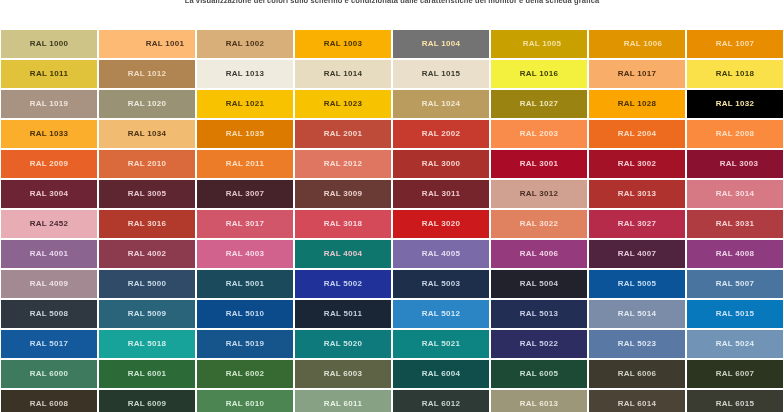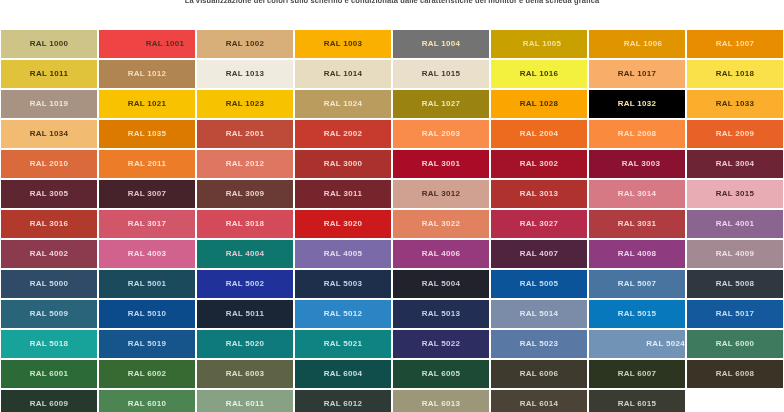--- a/index.html
+++ b/index.html
@@ -55,21 +55,21 @@
 </style>
 </head>
 <body>
 
 <div id="caption">La visualizzazione dei colori sullo schermo è condizionata dalle caratteristiche del monitor e della scheda grafica</div>
 
 <div id="grid">
     <div class="swatch" style="background: rgb(207, 196, 135); color: rgb(58, 58, 32);">
       <span>RAL 1000</span>
     </div>
-    <div class="swatch" style="background: #ef4444; color: rgb(74, 51, 32); padding-left: 36px;">
+    <div class="swatch" style="background: #fdba74; color: rgb(74, 51, 32); padding-left: 36px;">
       <span>RAL 1001</span>
     </div>
     <div class="swatch" style="background: rgb(216, 175, 120); color: rgb(74, 50, 24);">
       <span>RAL 1002</span>
     </div>
     <div class="swatch" style="background: rgb(249, 176, 0); color: rgb(74, 51, 0);">
       <span>RAL 1003</span>
     </div>
     <div class="swatch" style="background: #737373; color: rgb(251, 227, 168);">
       <span>RAL 1004</span>
@@ -103,20 +103,23 @@
     </div>
     <div class="swatch" style="background: rgb(248, 174, 104); color: rgb(74, 44, 16);">
       <span>RAL 1017</span>
     </div>
     <div class="swatch" style="background: rgb(250, 225, 74); color: rgb(63, 58, 6);">
       <span>RAL 1018</span>
     </div>
     <div class="swatch" style="background: rgb(168, 147, 131); color: rgb(239, 229, 220);">
       <span>RAL 1019</span>
     </div>
+    <div class="swatch" style="background: rgb(154, 146, 116); color: rgb(236, 234, 220);">
+      <span>RAL 1020</span>
+    </div>
     <div class="swatch" style="background: rgb(249, 194, 0); color: rgb(74, 54, 0);">
       <span>RAL 1021</span>
     </div>
     <div class="swatch" style="background: rgb(247, 194, 0); color: rgb(74, 53, 0);">
       <span>RAL 1023</span>
     </div>
     <div class="swatch" style="background: rgb(186, 156, 95); color: rgb(242, 232, 210);">
       <span>RAL 1024</span>
     </div>
     <div class="swatch" style="background: rgb(155, 131, 18); color: rgb(239, 230, 184);">
@@ -194,21 +197,21 @@
     <div class="swatch" style="background: rgb(208, 160, 144); color: rgb(74, 46, 36);">
       <span>RAL 3012</span>
     </div>
     <div class="swatch" style="background: rgb(176, 50, 47); color: rgb(245, 210, 206);">
       <span>RAL 3013</span>
     </div>
     <div class="swatch" style="background: rgb(214, 121, 132); color: rgb(249, 221, 226);">
       <span>RAL 3014</span>
     </div>
     <div class="swatch" style="background: rgb(232, 173, 180); color: rgb(74, 40, 48);">
-      <span>RAL 3015</span>
+      <span>RAL 2452</span>
     </div>
     <div class="swatch" style="background: rgb(178, 58, 44); color: rgb(246, 212, 204);">
       <span>RAL 3016</span>
     </div>
     <div class="swatch" style="background: rgb(210, 86, 106); color: rgb(249, 220, 226);">
       <span>RAL 3017</span>
     </div>
     <div class="swatch" style="background: rgb(212, 74, 88); color: rgb(250, 218, 222);">
       <span>RAL 3018</span>
     </div>
@@ -310,21 +313,21 @@
     </div>
     <div class="swatch" style="background: rgb(14, 132, 130); color: rgb(200, 232, 230);">
       <span>RAL 5021</span>
     </div>
     <div class="swatch" style="background: rgb(46, 45, 98); color: rgb(204, 205, 234);">
       <span>RAL 5022</span>
     </div>
     <div class="swatch" style="background: rgb(89, 120, 164); color: rgb(220, 230, 242);">
       <span>RAL 5023</span>
     </div>
-    <div class="swatch" style="background: rgb(113, 147, 182); color: rgb(224, 236, 246); justify-content: flex-end;">
+    <div class="swatch" style="background: rgb(113, 147, 182); color: rgb(224, 236, 246);">
       <span>RAL 5024</span>
     </div>
     <div class="swatch" style="background: rgb(62, 122, 94); color: rgb(210, 234, 216);">
       <span>RAL 6000</span>
     </div>
     <div class="swatch" style="background: rgb(44, 106, 55); color: rgb(204, 230, 208);">
       <span>RAL 6001</span>
     </div>
     <div class="swatch" style="background: rgb(55, 106, 50); color: rgb(207, 230, 204);">
       <span>RAL 6002</span>

